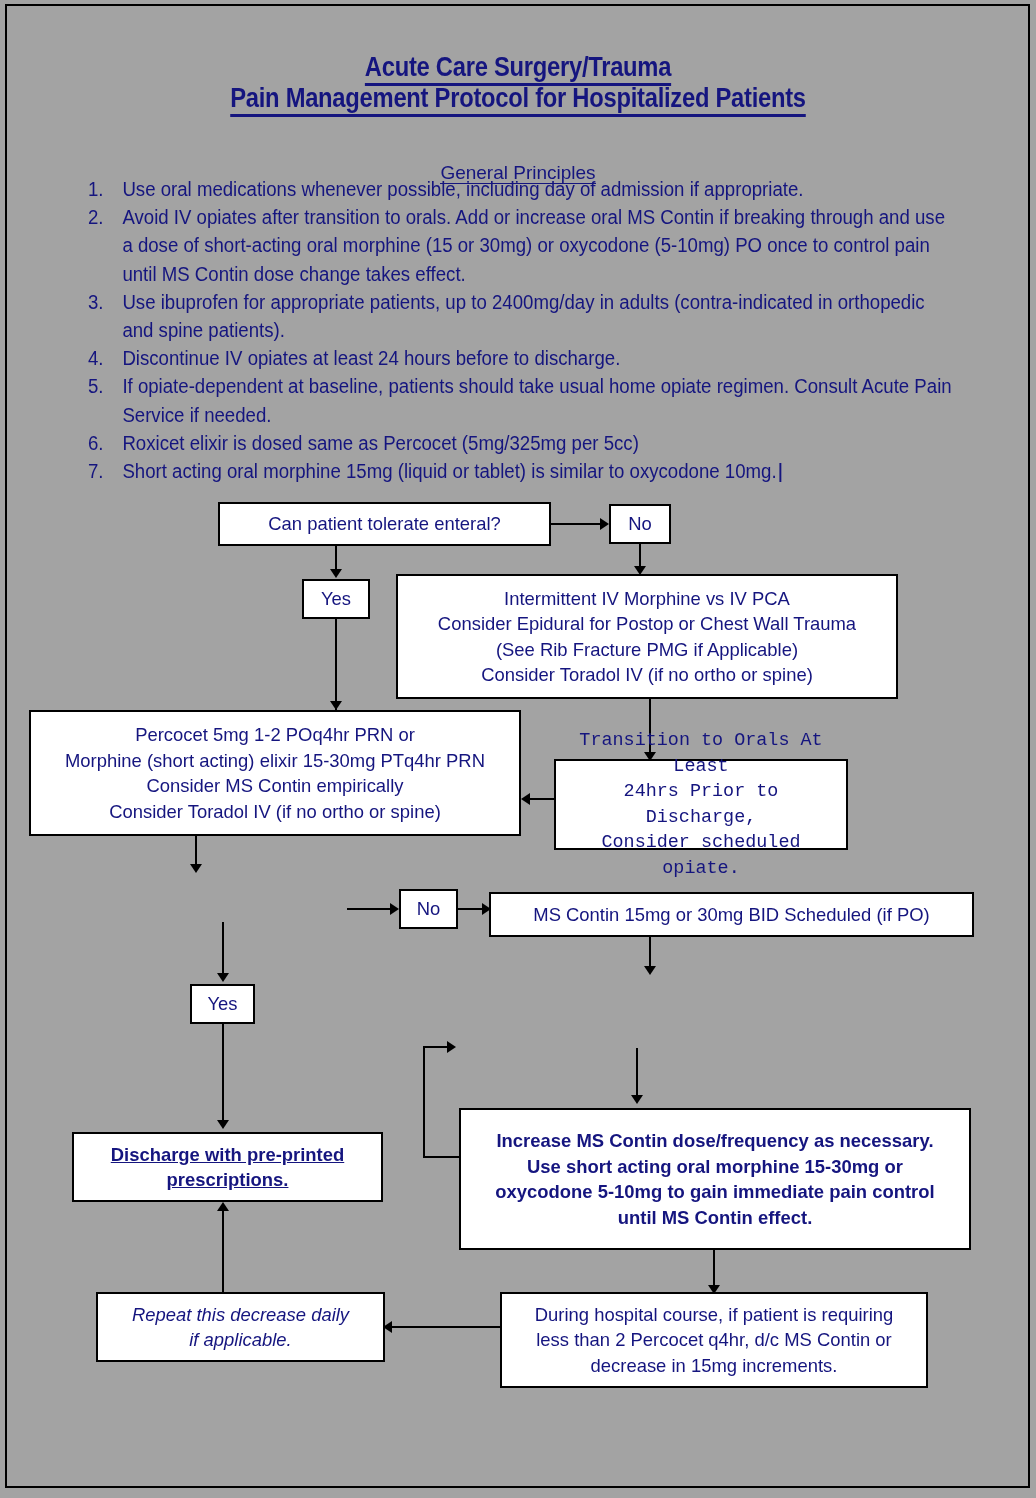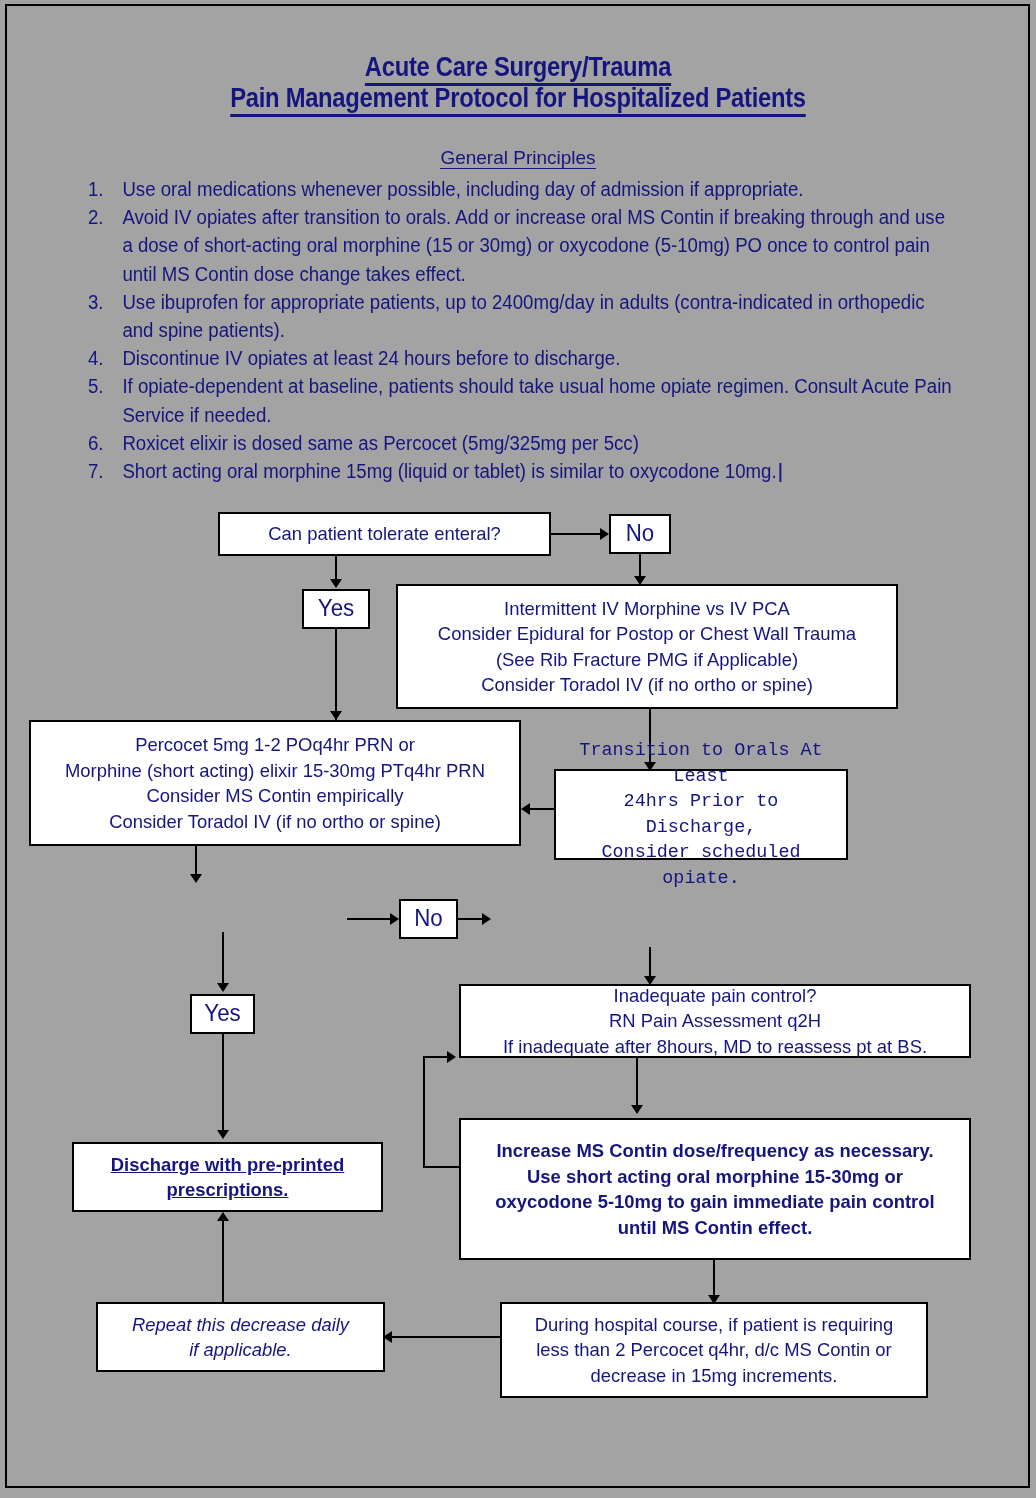--- a/index.html
+++ b/index.html
@@ -49,21 +49,21 @@
     white-space: nowrap;
   }
   .title-line span.u {
     border-bottom: 3px solid #15157f;
     padding-bottom: 1px;
   }
 
   #gp-heading {
     position: absolute;
     left: 0;
-    top: 147px;
+    top: 162px;
     width: 1036px;
     text-align: center;
     color: #15157f;
     font-size: 19px;
   }
   #gp-heading span.u {
     border-bottom: 1px solid #15157f;
   }
 
   
@@ -96,21 +96,21 @@
     height: 19px;
     background: #15157f;
     vertical-align: -4px;
     margin-left: 3px;
   }
 
   
   #flow {
     position: absolute;
     left: 0;
-    top: 14px;
+    top: 4px;
     width: 1036px;
     height: 1084px;
     border-radius: 6px;
   }
   .node {
     position: absolute;
     box-sizing: border-box;
     border: 2px solid #000000;
     background: #ffffff;
     color: #15157f;
@@ -126,21 +126,21 @@
     display: block;
     width: 100%;
     transform: scaleX(0.97);
     transform-origin: center center;
     white-space: pre-line;
   }
   .node.bold {
     font-weight: bold;
   }
   .node.small {
-    font-size: 23px;
+    font-size: 19px;
   }
   
   .vline, .hline {
     position: absolute;
     background: #000000;
   }
   .vline { width: 2px; }
   .hline { height: 2px; }
   .arrow-down, .arrow-up, .arrow-left, .arrow-right {
     position: absolute;
@@ -250,36 +250,34 @@
     <div class="hline" style="left:347px; top:904px; width:44px;"></div>
     <div class="arrow-right" style="left:390px; top:899px;"></div>
 
     <div class="node small" style="left:399px; top:885px; width:59px; height:40px;">
       <span class="txt">No</span>
     </div>
 
     <div class="hline" style="left:458px; top:904px; width:26px;"></div>
     <div class="arrow-right" style="left:482px; top:899px;"></div>
 
+    <div class="node" style="left:489px; top:888px; width:485px; height:45px;">
+      <span class="txt">MS Contin 15mg or 30mg BID Scheduled (if PO)</span>
+    </div>
 
     <div class="vline" style="left:222px; top:918px; height:54px;"></div>
     <div class="arrow-down" style="left:217px; top:969px;"></div>
 
     <div class="node small" style="left:190px; top:980px; width:65px; height:40px;">
       <span class="txt">Yes</span>
     </div>
 
     <div class="vline" style="left:649px; top:933px; height:34px;"></div>
     <div class="arrow-down" style="left:644px; top:962px;"></div>
 
-    <div class="node" style="left:459px; top:970px; width:512px; height:74px;">
-      <span class="txt">Inadequate pain control?
-RN Pain Assessment q2H
-If inadequate after 8hours, MD to reassess pt at BS.</span>
-    </div>
 
     <div class="vline" style="left:636px; top:1044px; height:52px;"></div>
     <div class="arrow-down" style="left:631px; top:1091px;"></div>
 
     <div class="node" style="left:459px; top:1104px; width:512px; height:142px;font-weight:bold;">
       <span class="txt">Increase MS Contin dose/frequency as necessary.
 Use short acting oral morphine 15-30mg or
 oxycodone 5-10mg to gain immediate pain control
 until MS Contin effect.</span>
     </div>

